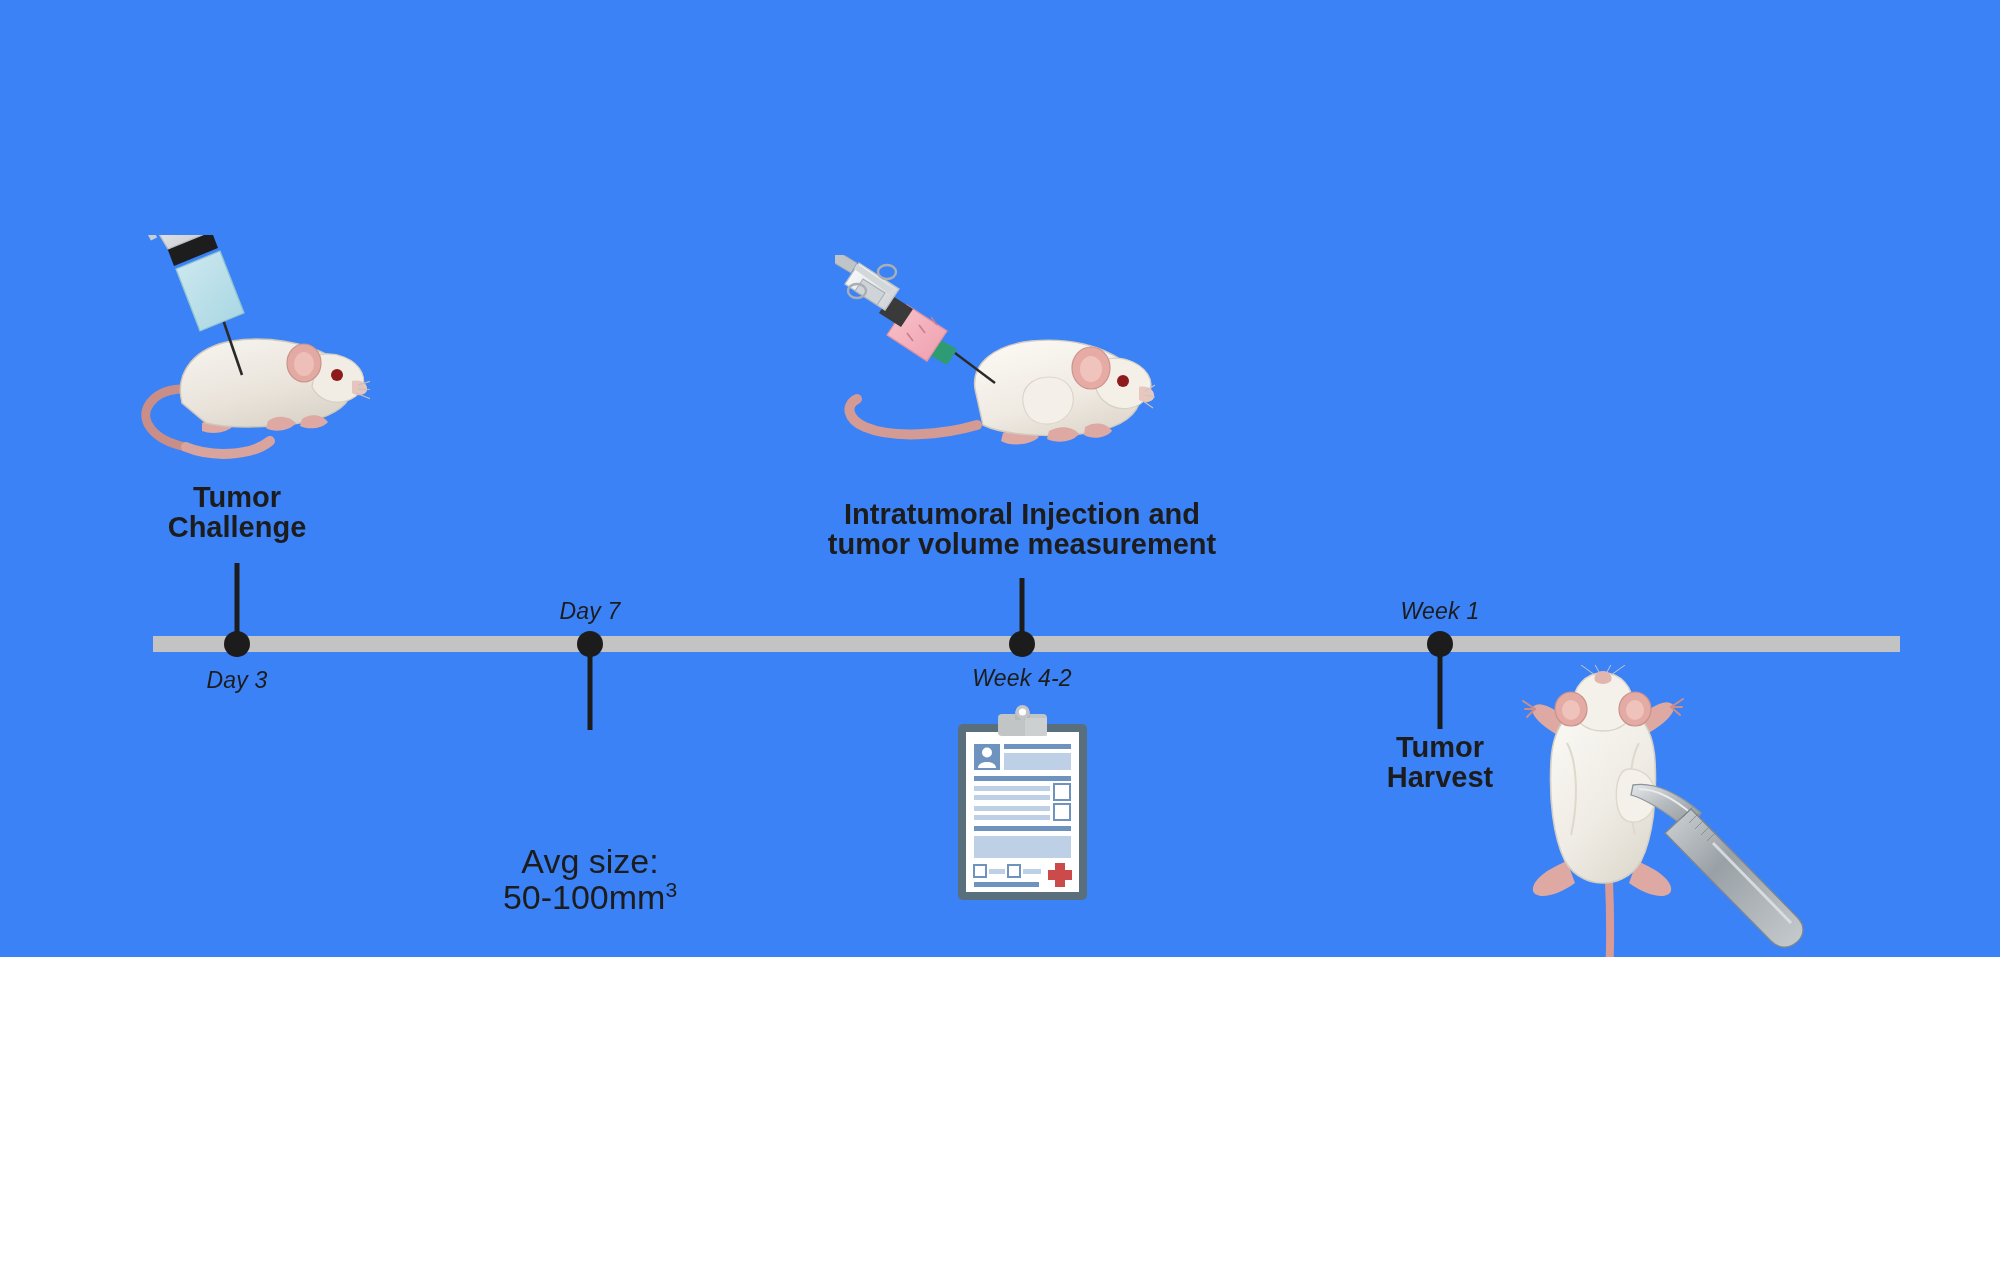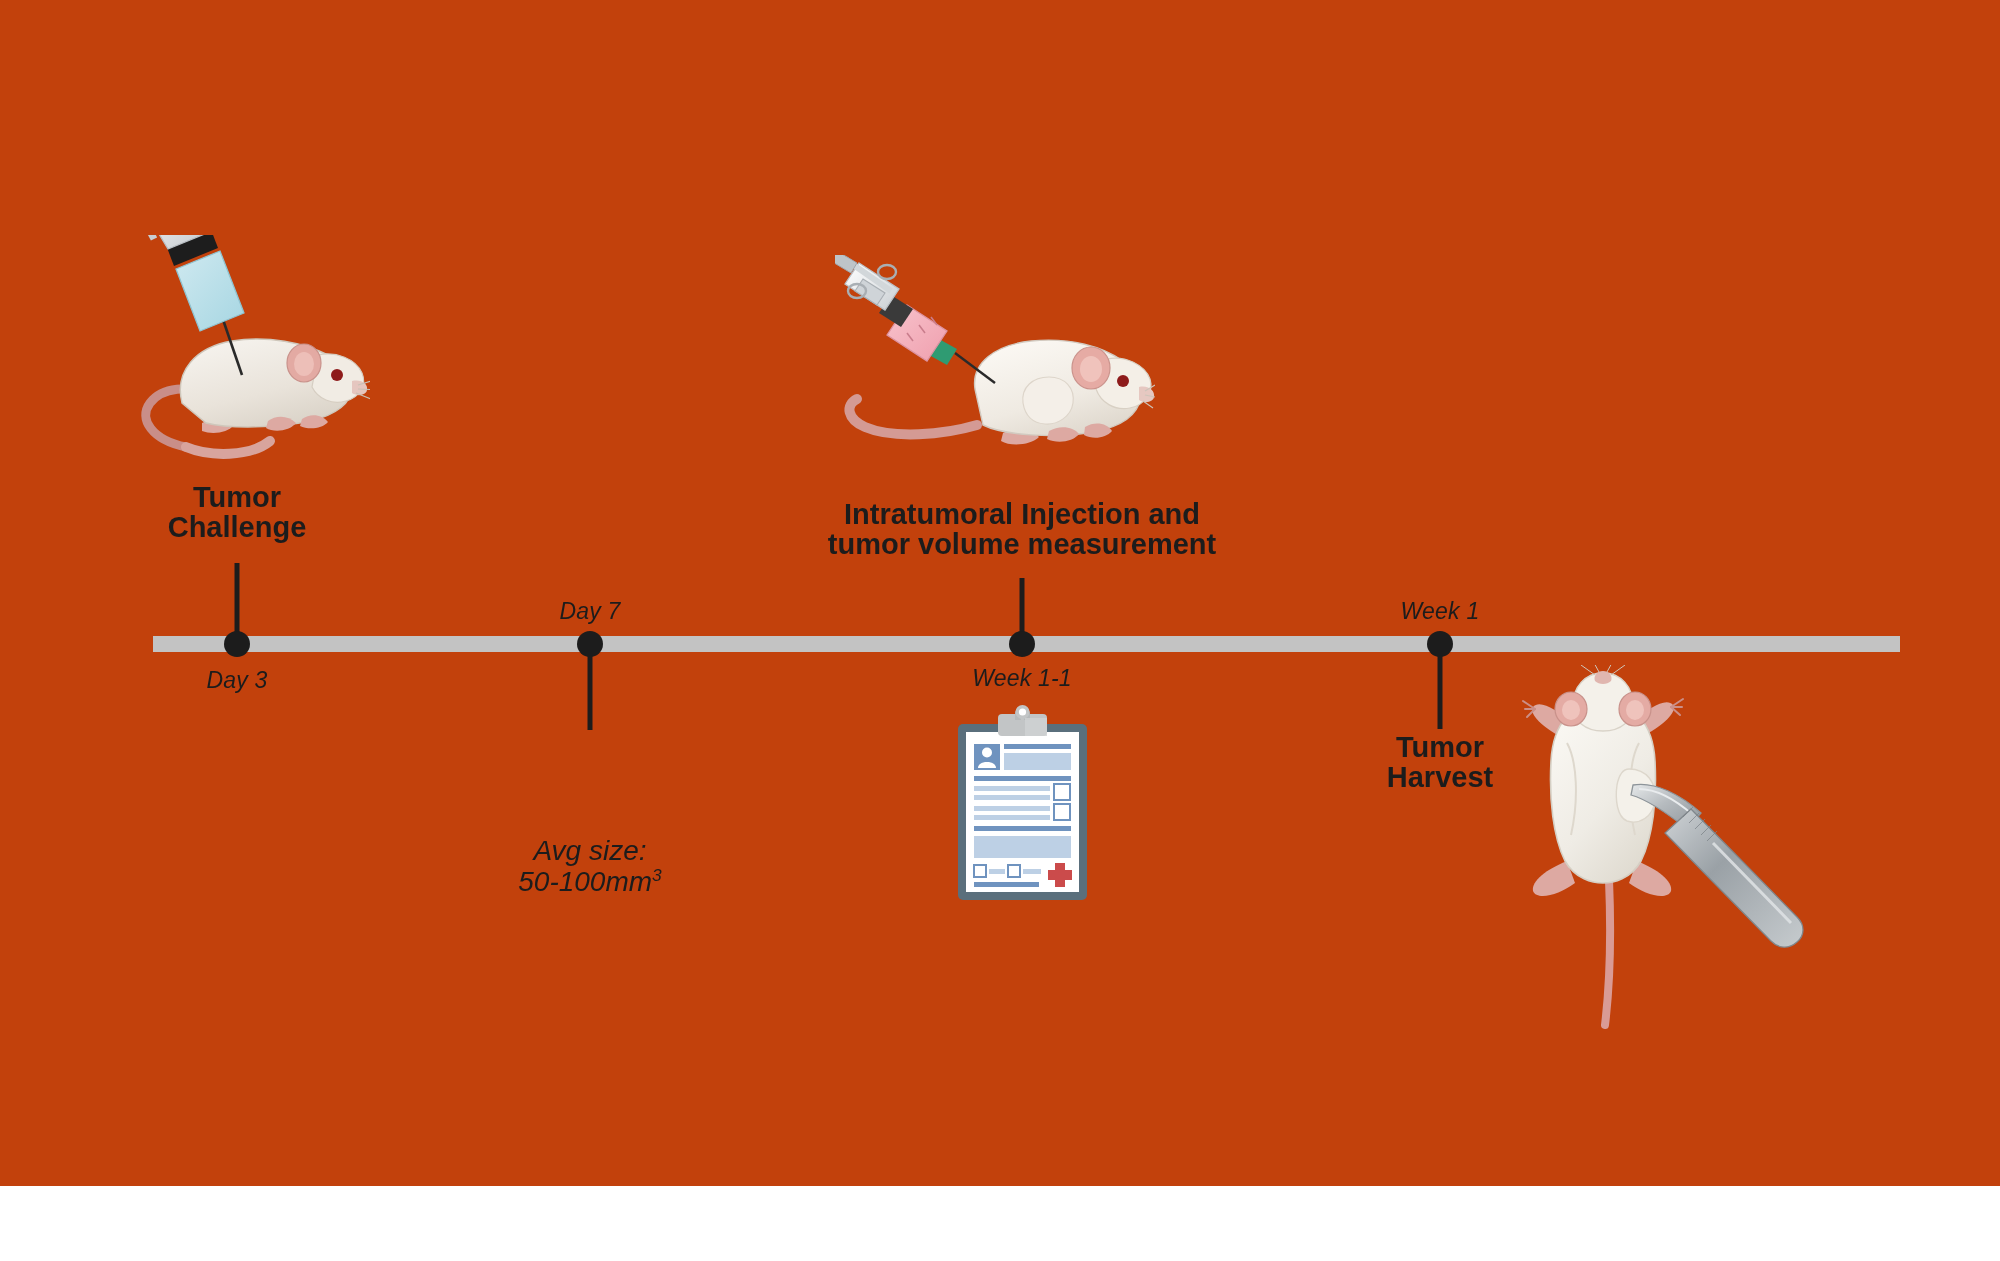--- a/index.html
+++ b/index.html
@@ -7,22 +7,22 @@
     padding: 0;
     background: #ffffff;
   }
   body {
     font-family: "Liberation Sans", sans-serif;
     -webkit-font-smoothing: antialiased;
   }
   #canvas {
     position: relative;
     width: 2000px;
-    height: 1186px;
-    background: #c2410c;
+    height: 957px;
+    background: #3b82f6;
     overflow: hidden;
   }
 
   
   .timeline-bar {
     position: absolute;
     left: 153px;
     top: 636px;
     width: 1747px;
     height: 16px;
@@ -58,27 +58,26 @@
     font-weight: bold;
     font-size: 29px;
     line-height: 1.03;
     color: #1c1c1c;
     text-align: center;
     white-space: pre-line;
     transform: translateX(-50%);
   }
   .node-sub {
     position: absolute;
-    font-size: 28px;
+    font-size: 34px;
     line-height: 1.08;
     color: #1c1c1c;
     text-align: center;
     white-space: pre-line;
     transform: translateX(-50%);
-    font-style: italic;
   }
   .node-sub sup { font-size: 0.62em; vertical-align: super; }
 
   
   .illus { position: absolute; }
 </style>
 </head>
 <body>
 
 <div id="canvas">
@@ -361,21 +360,21 @@
   <div class="stem" style="left:590px; top:652px; height:78px;"></div>
   <div class="node-sub" style="left:590px; top:806px; width:300px;">
     <span>Avg size:
 50-100mm</span><sup>3</sup>
   </div>
 
   <div class="node-title" style="left:1022px; top:500px; width:620px;text-align:center;">Intratumoral Injection and
 tumor volume measurement</div>
   <div class="stem" style="left:1022px; top:578px; height:66px;"></div>
   <div class="node-dot" style="left:1022px; top:644px;"></div>
-  <div class="axis-label" style="left:1022px; top:665px;">Week 1-1</div>
+  <div class="axis-label" style="left:1022px; top:665px;">Week 4-2</div>
 
   <div class="axis-label" style="left:1440px; top:598px;">Week 1</div>
   <div class="node-dot" style="left:1440px; top:644px;"></div>
   <div class="stem" style="left:1440px; top:652px; height:77px;"></div>
   <div class="node-title" style="left:1440px; top:733px; width:300px;">Tumor
 Harvest</div>
 
 </div>
 
 </body></html>

